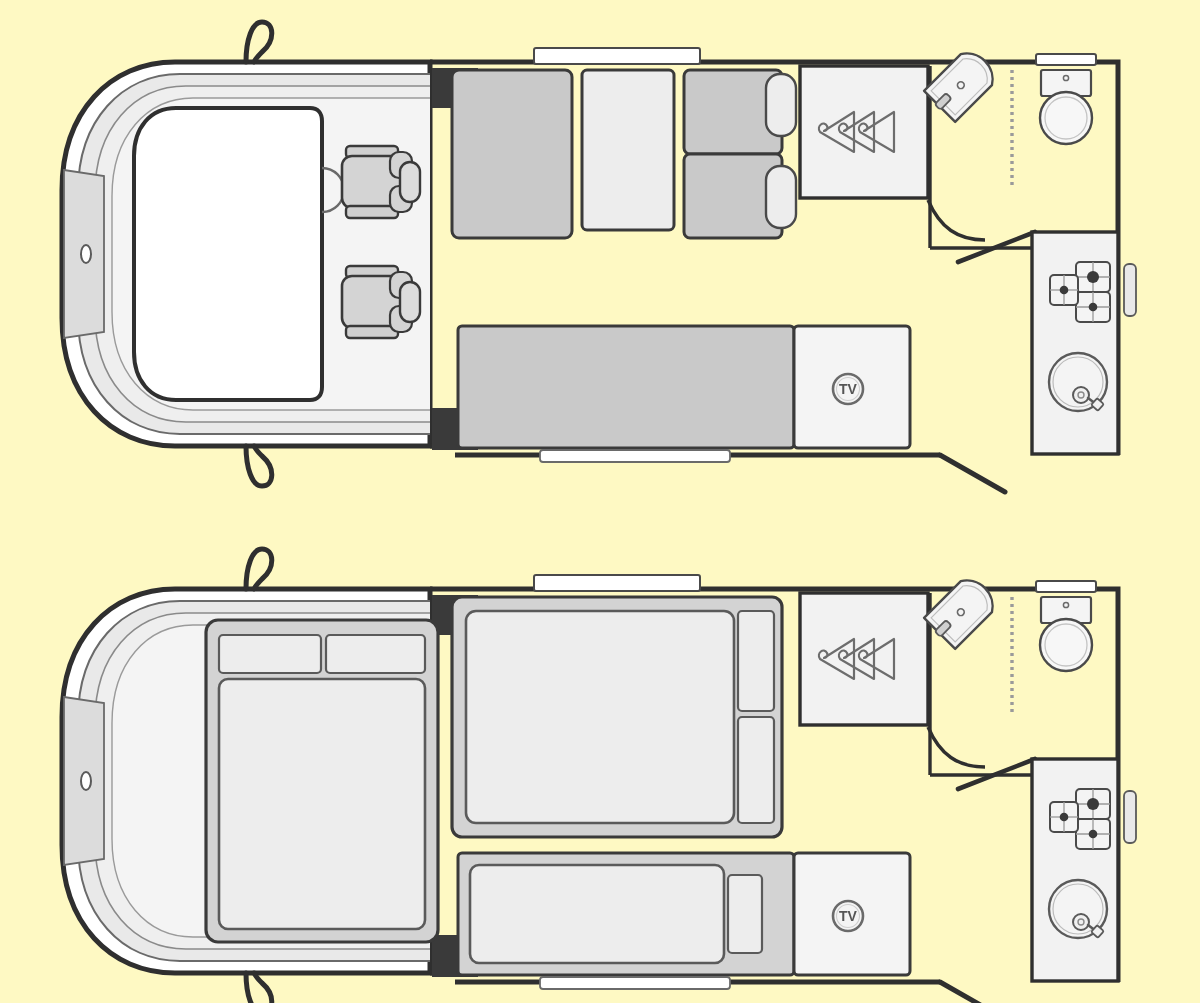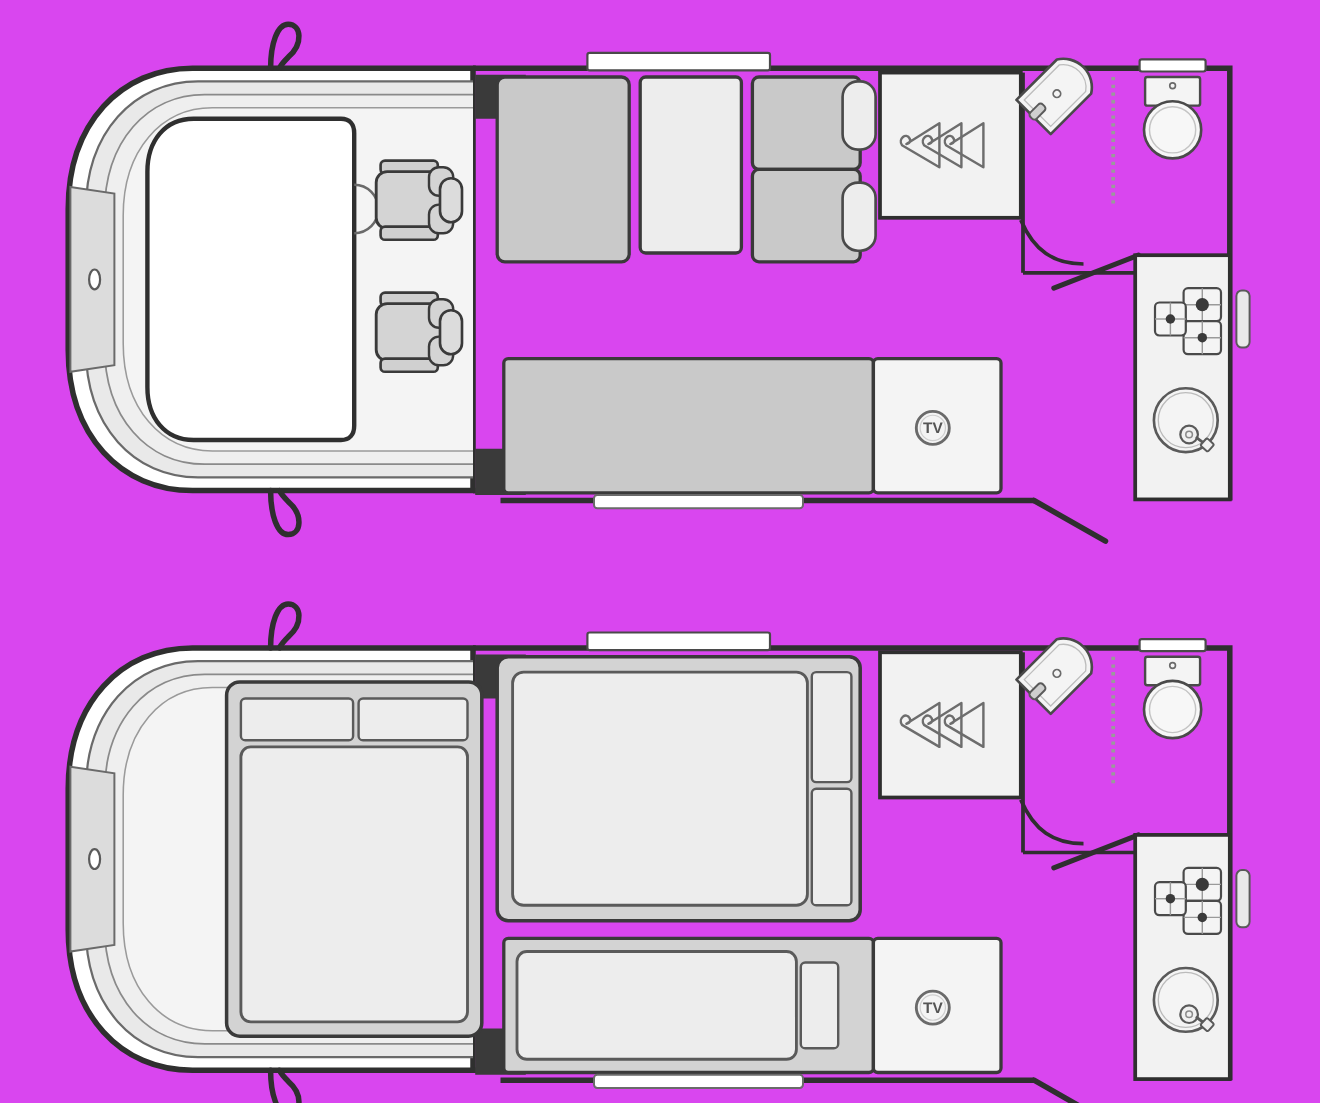--- a/index.html
+++ b/index.html
@@ -1,18 +1,18 @@
 <!DOCTYPE html>
 <html><head>
 <meta charset="utf-8">
 <style>
   html,body{margin:0;padding:0;background:#ffffff;}
   body{width:1200px;height:1003px;overflow:hidden;
        font-family:"Liberation Sans", sans-serif;}
-  #stage{position:relative;width:1200px;height:1003px;background:#d946ef;}
+  #stage{position:relative;width:1200px;height:1003px;background:#fef9c3;}
   svg{display:block;}
   text{font-family:"Liberation Sans", sans-serif;}
 </style>
 </head>
 <body>
 
 <div id="stage">
 
 <svg width="1200" height="1003" viewBox="0 0 1200 1003">
 

